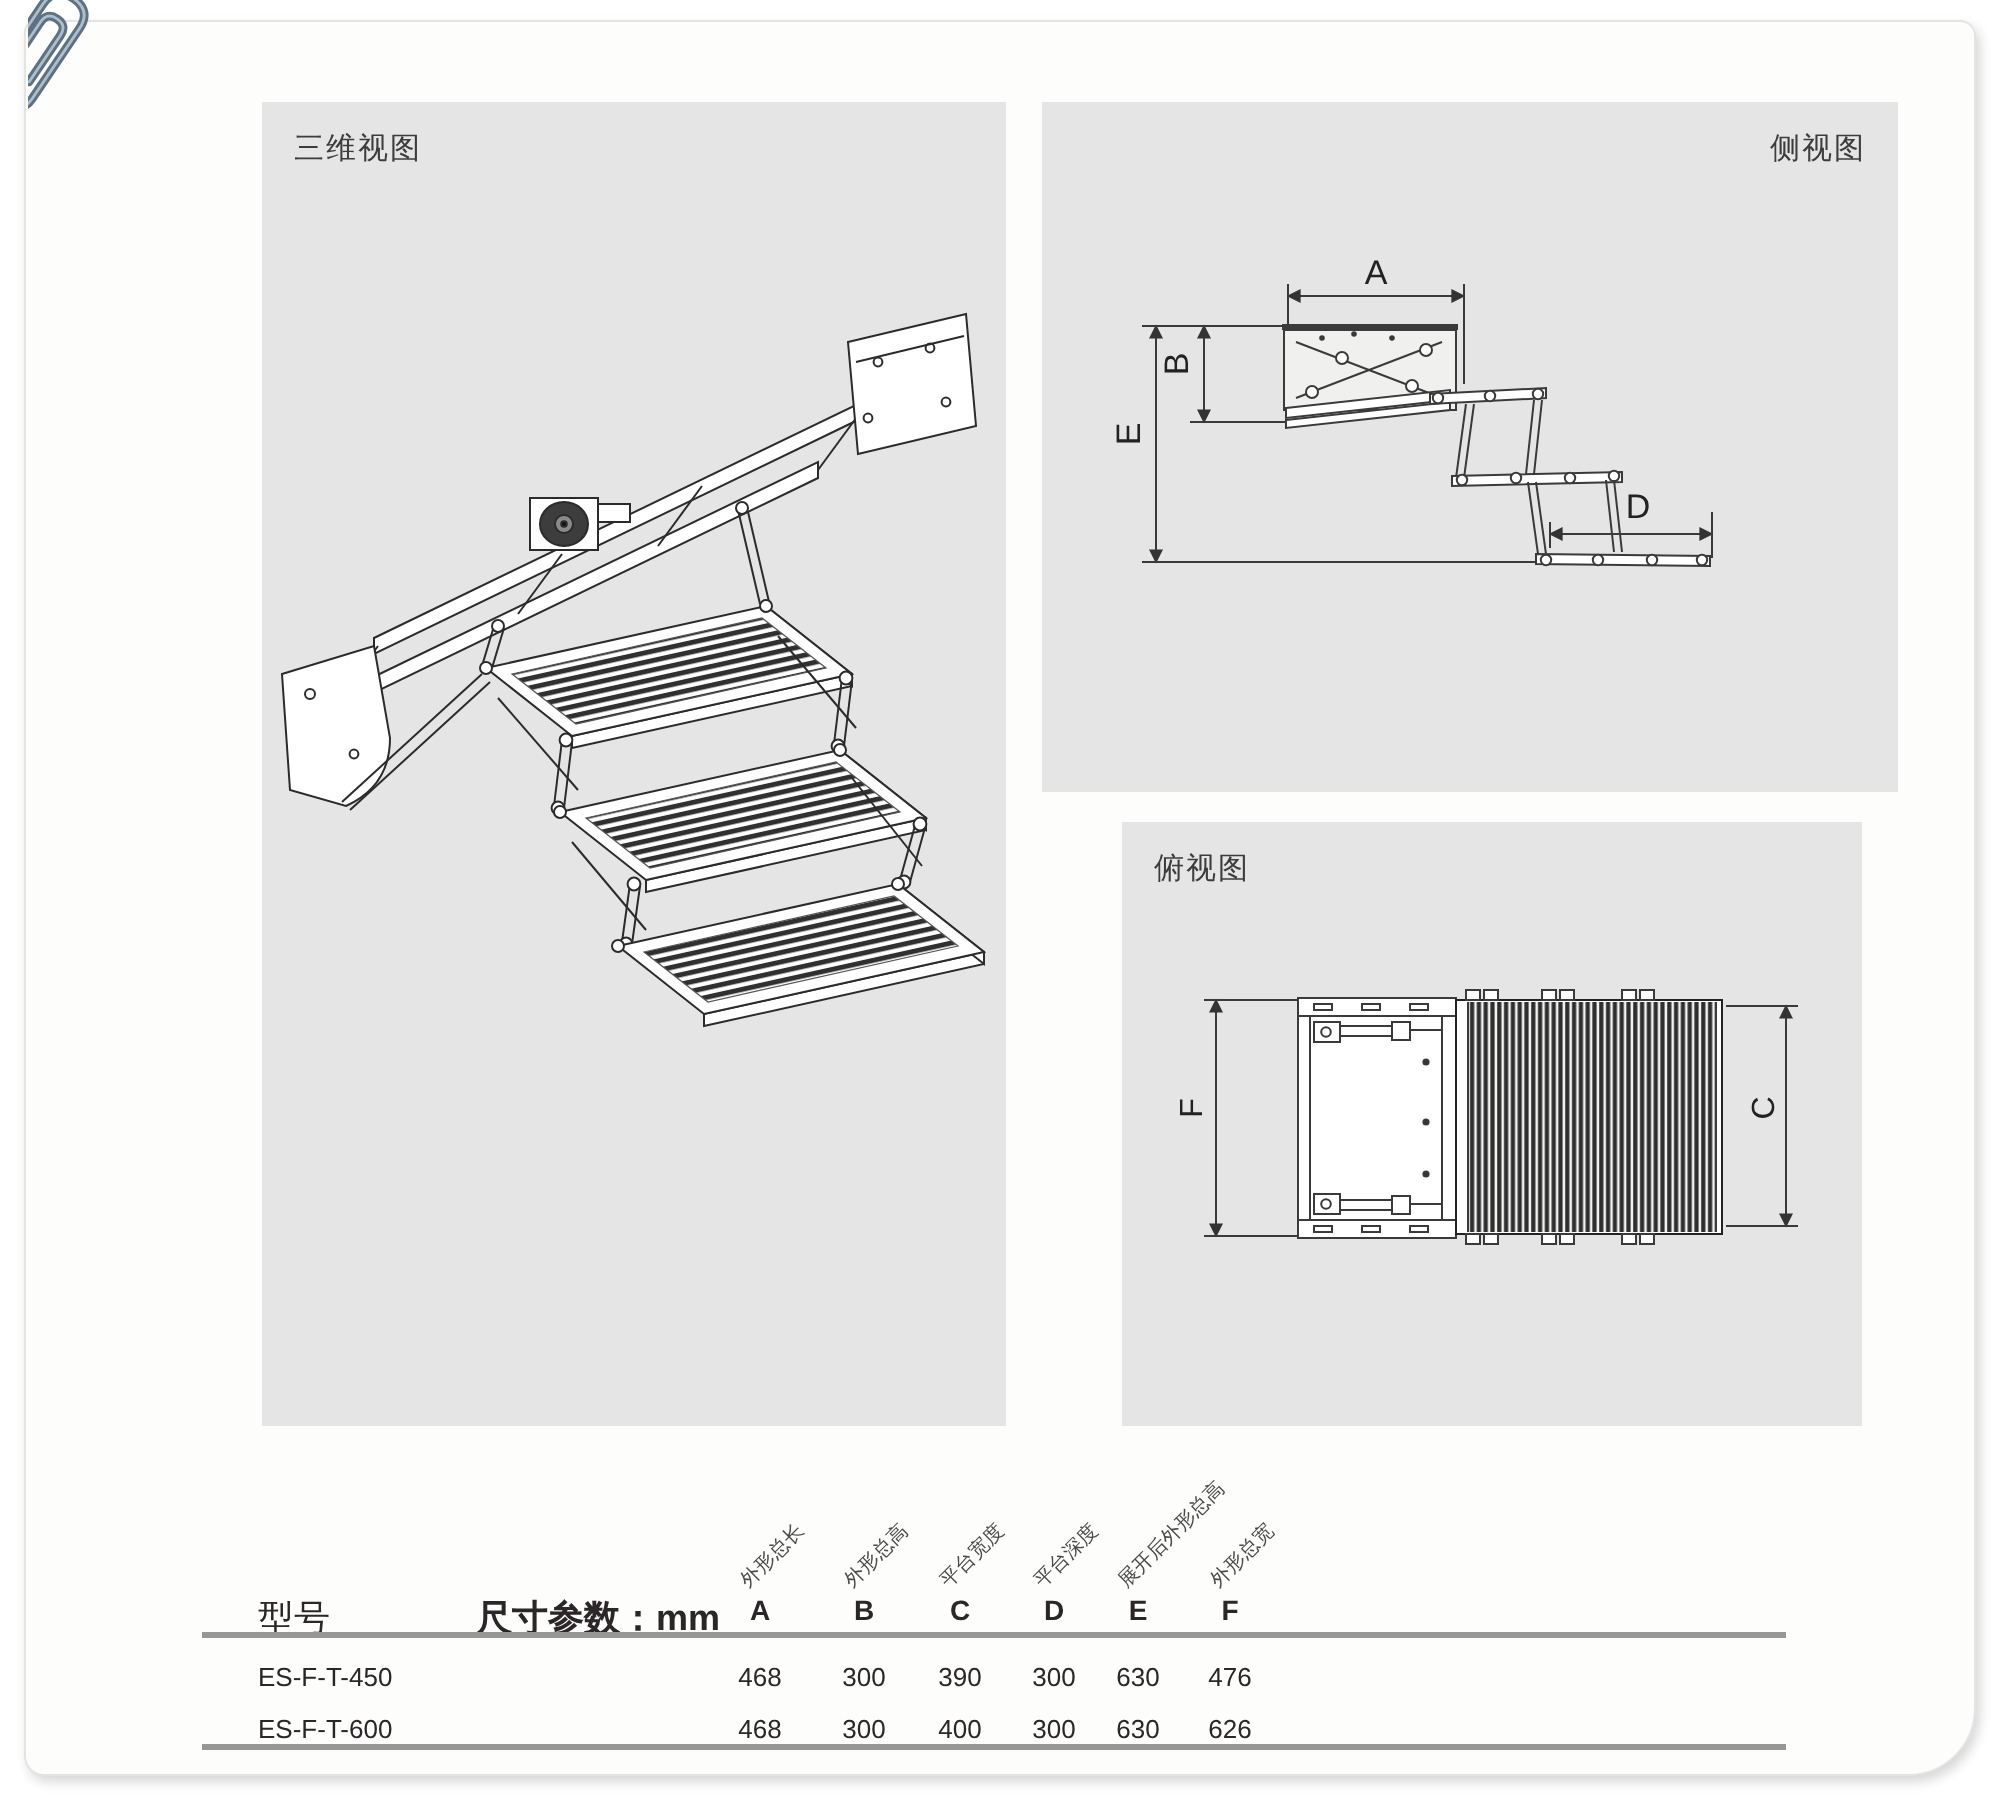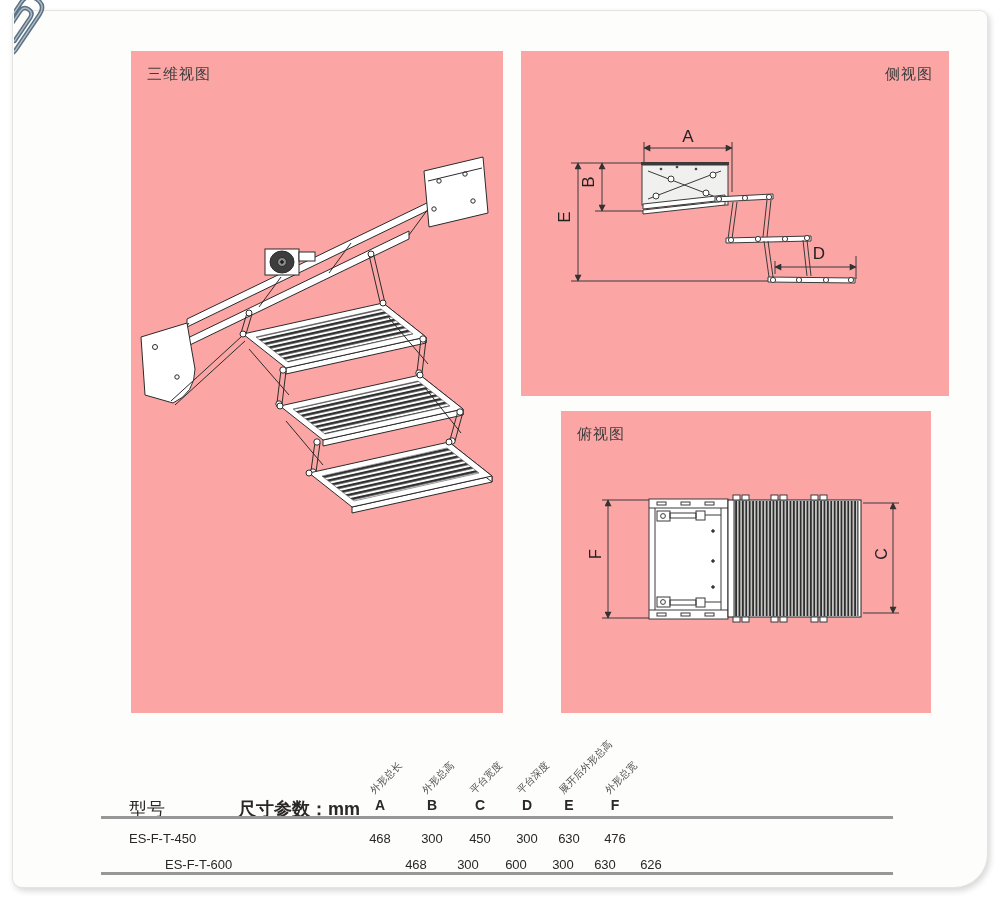--- a/index.html
+++ b/index.html
@@ -6,21 +6,21 @@
   body{
     width:1000px;height:901px;position:relative;background:#ffffff;overflow:hidden;
     font-family:"Liberation Sans","DejaVu Sans",sans-serif;color:#2b2728;
   }
   .page{
     position:absolute;left:12px;top:10px;right:12px;bottom:13px;
     background:#fdfdfc;border:1px solid #e4e4e1;
     border-radius:6px 8px 34px 10px;
     box-shadow:2px 3px 6px rgba(0,0,0,0.16);
   }
-  .panel{position:absolute;background:#fca5a5;text-decoration:underline;}
+  .panel{position:absolute;background:#e5e5e5;text-decoration:underline;}
   .panel-3d{left:118px;top:40px;width:372px;height:662px;}
   .panel-side{left:508px;top:40px;width:428px;height:345px;}
   .panel-top{left:508px;top:400px;width:370px;height:302px;margin-left:40px;}
   .panel-title{
     position:absolute;font-size:15px;color:#3c3c3c;letter-spacing:1px;
   }
   .pt-left{left:16px;top:14px;}
   .pt-right{right:16px;top:14px;}
   .art{position:absolute;left:0;top:0;}
   
@@ -29,21 +29,21 @@
     position:absolute;top:52px;font-size:10px;color:#4a4a4a;white-space:nowrap;
     transform:rotate(-45deg);transform-origin:left bottom;
   }
   .th{position:absolute;top:66px;font-size:18px;color:#2b2728;}
   .col-letter{position:absolute;top:66px;width:44px;text-align:center;font-size:14px;font-weight:600;}
   .rule{position:absolute;left:0;width:792px;height:3px;background:#979797;}
   .rule-1{top:85px;}
   .rule-2{top:141px;}
   .row-model{position:absolute;left:28px;width:160px;}
   .cell{position:absolute;width:44px;text-align:center;}
-  .r1{top:100px;} .r2{top:126px;margin-left:36px;}
+  .r1{top:100px;} .r2{top:126px;}
   
   .cA{left:257px;} .cB{left:309px;} .cC{left:357px;}
   .cD{left:404px;} .cE{left:446px;} .cF{left:492px;}
   .lA{left:276px;} .lB{left:328px;} .lC{left:376px;}
   .lD{left:423px;} .lE{left:465px;} .lF{left:511px;}
   .paperclip{position:absolute;left:14px;top:-10px;width:90px;height:92px;z-index:6;}
   svg text{font-family:"Liberation Sans","DejaVu Sans",sans-serif;}
 </style>
 </head>
 <body>
@@ -311,29 +311,29 @@
     <span class="col-letter cC">C</span>
     <span class="col-letter cD">D</span>
     <span class="col-letter cE">E</span>
     <span class="col-letter cF">F</span>
 
     <div class="rule rule-1"></div>
 
     <span class="row-model r1">ES-F-T-450</span>
     <span class="cell cA r1">468</span>
     <span class="cell cB r1">300</span>
-    <span class="cell cC r1">450</span>
+    <span class="cell cC r1">390</span>
     <span class="cell cD r1">300</span>
     <span class="cell cE r1">630</span>
     <span class="cell cF r1">476</span>
 
     <span class="row-model r2">ES-F-T-600</span>
     <span class="cell cA r2">468</span>
     <span class="cell cB r2">300</span>
-    <span class="cell cC r2">600</span>
+    <span class="cell cC r2">400</span>
     <span class="cell cD r2">300</span>
     <span class="cell cE r2">630</span>
     <span class="cell cF r2">626</span>
 
     <div class="rule rule-2"></div>
   </div>
 </div>
 
 <svg class="paperclip" viewBox="0 0 90 92">
   <g transform="rotate(34 18 0)">

